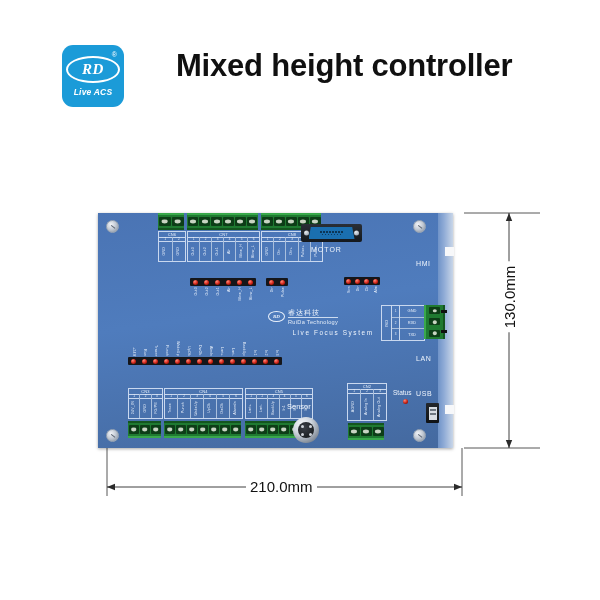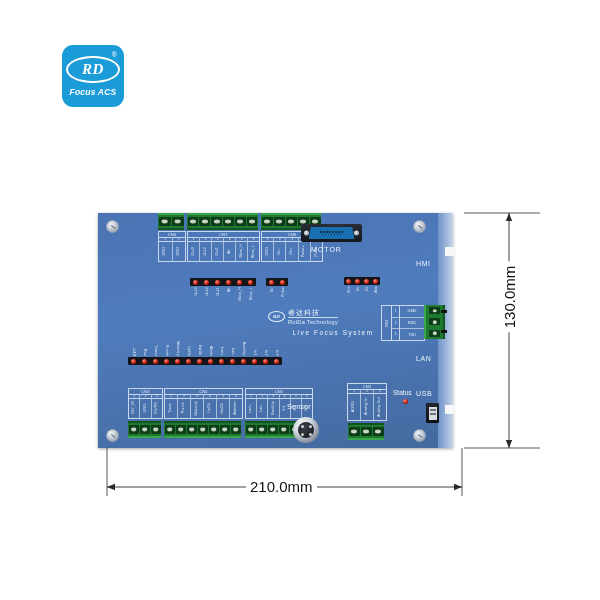--- a/index.html
+++ b/index.html
@@ -237,23 +237,24 @@
   }
 </style>
 </head>
 <body>
 
 <div id="header">
 
   <div id="logo-box">
     <span id="logo-reg">®</span>
     <div id="logo-oval">RD</div>
-    <div id="logo-sub">Focus ACS</div>
-  </div>
-
+    <div id="logo-sub">Live ACS</div>
+  </div>
+
+  <div id="title">Mixed height controller</div>
 </div>
 
 <svg id="dims" width="600" height="600" viewBox="0 0 600 600">
 
   <line x1="464" y1="213" x2="540" y2="213" stroke="#2b2b2b" stroke-width="0.8"></line>
   <line x1="464" y1="448" x2="540" y2="448" stroke="#2b2b2b" stroke-width="0.8"></line>
   <line x1="107" y1="448" x2="107" y2="496" stroke="#2b2b2b" stroke-width="0.8"></line>
   <line x1="462" y1="448" x2="462" y2="496" stroke="#2b2b2b" stroke-width="0.8"></line>
 
   <line x1="509" y1="213" x2="509" y2="448" stroke="#2b2b2b" stroke-width="0.9"></line>

